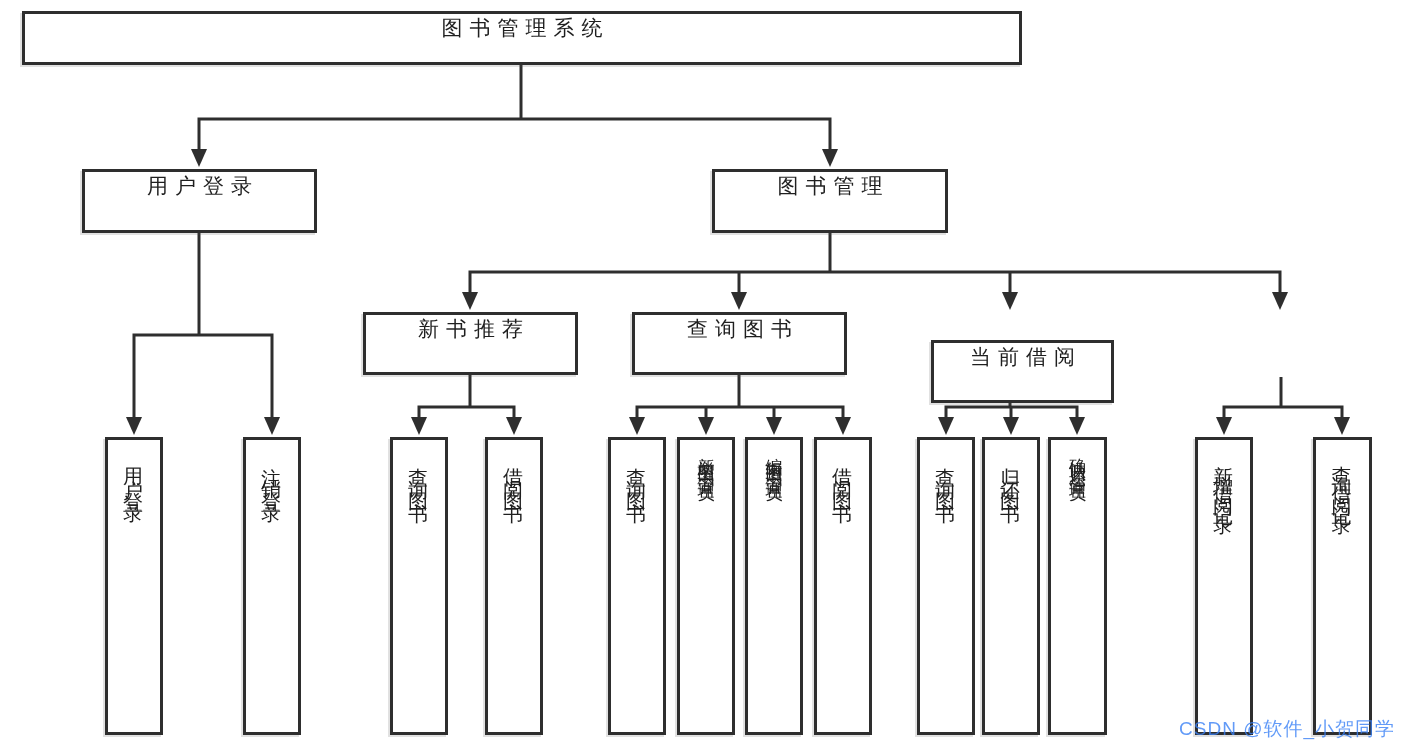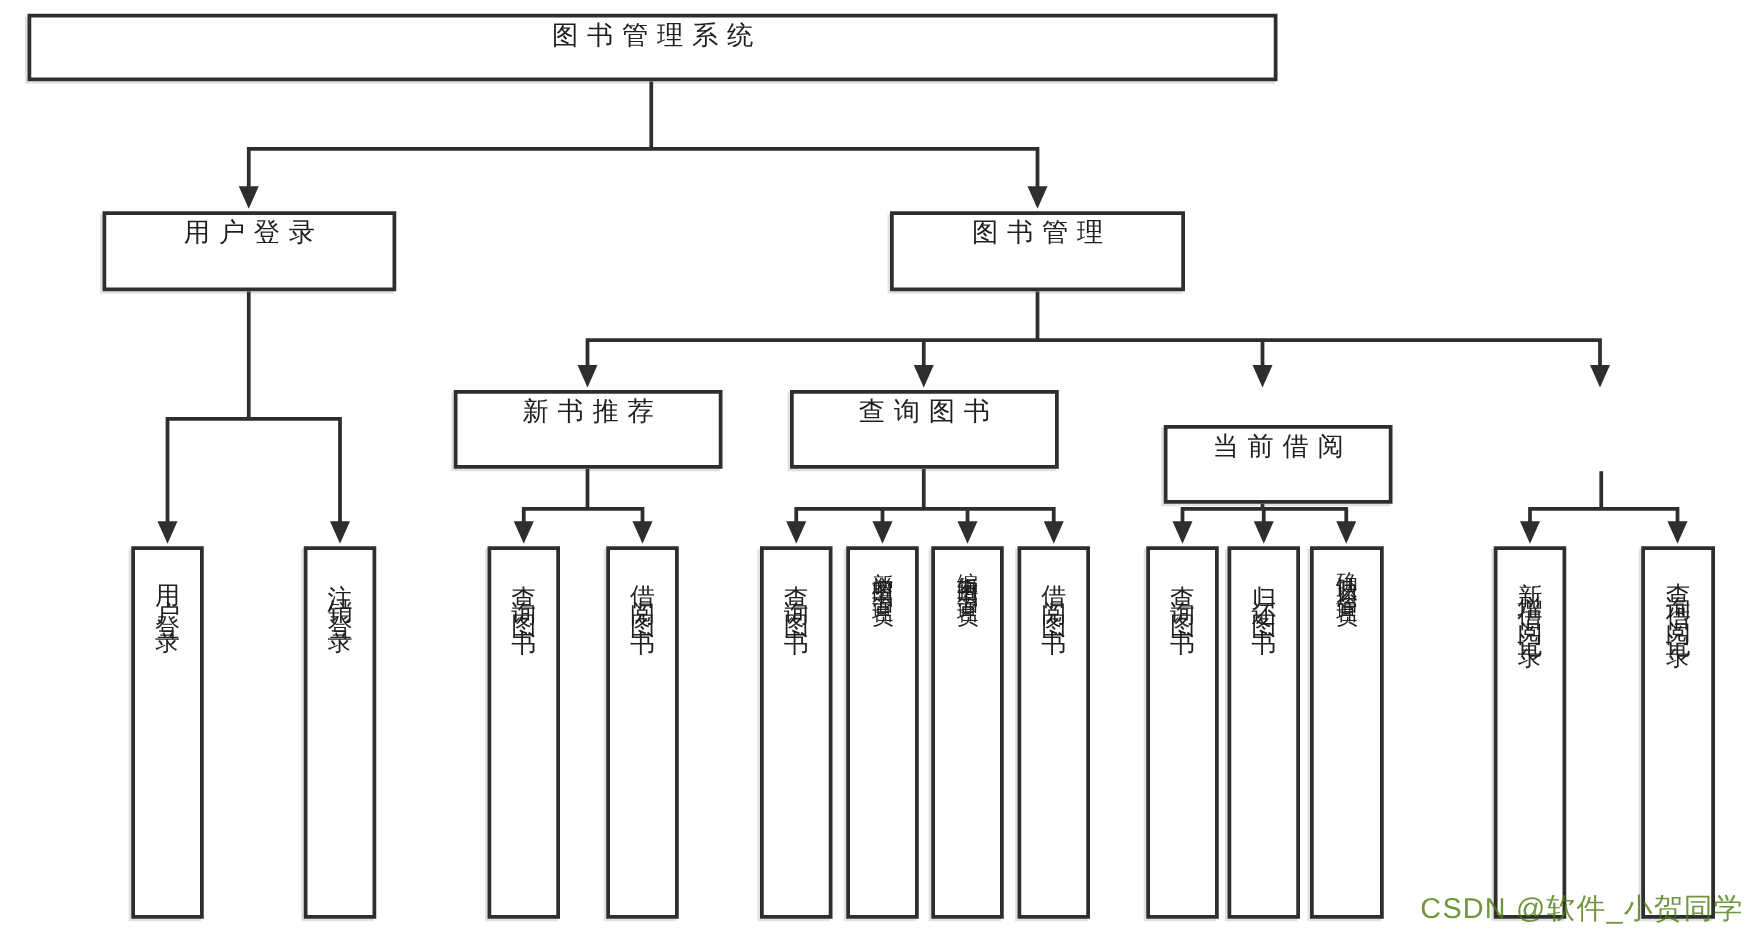--- a/index.html
+++ b/index.html
@@ -33,22 +33,22 @@
     font-size:20px;
     letter-spacing:12px;
     padding-top:12px;      
     white-space:nowrap;
   }
   .vlabel.ls-mid{letter-spacing:10px;padding-top:10px;}
   .vlabel.small{font-size:17px;letter-spacing:4px;padding-top:4px;}
   #watermark{
     position:absolute;
     right:10px;bottom:5px;
-    font-size:23px;
-    color:#4d7c0f;
+    font-size:19px;
+    color:#3b82f6;
     opacity:.8;
     letter-spacing:1px;
     z-index:3;
     white-space:nowrap;
   }
 </style>
 </head>
 <body>
 
 <div id="stage">

